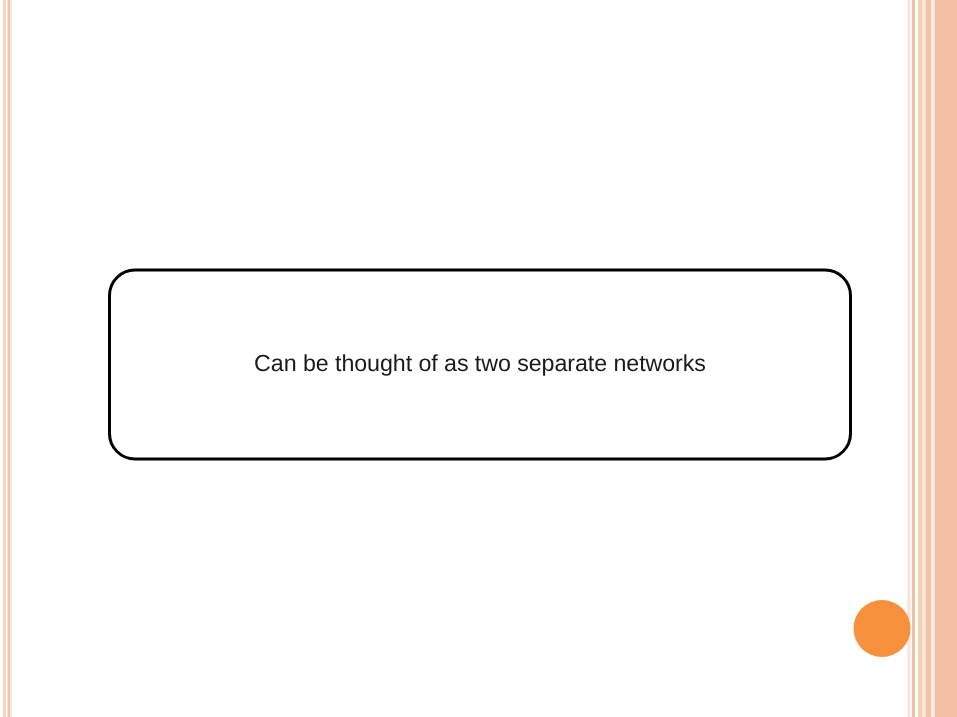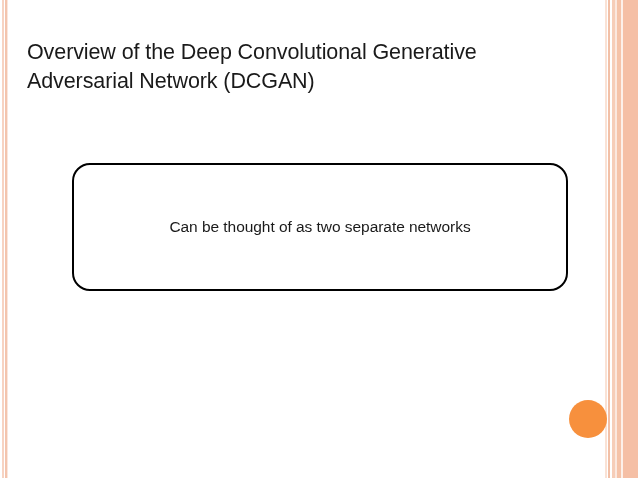--- a/index.html
+++ b/index.html
@@ -55,21 +55,21 @@
     color: #1a1a1a;
     font-weight: 400;
     letter-spacing: -0.1px;
     white-space: pre-line;
   }
 
   
   #callout {
     position: absolute;
     left: 72px;
-    top: 163px;
+    top: 179px;
     width: 496px;
     height: 128px;
     border: 2px solid #000000;
     border-radius: 18px;
     background: #ffffff;
     box-sizing: border-box;
     padding-left: 22px;
   }
 
   #callout-text {
@@ -112,21 +112,20 @@
 
   <div class="stripe r1"></div>
   <div class="stripe r2"></div>
   <div class="stripe r3"></div>
   <div class="stripe r4"></div>
   <div class="stripe r5"></div>
   <div class="stripe r6"></div>
   <div class="stripe r7"></div>
   <div class="stripe r8"></div>
 
-  <div id="title">Overview of the Deep Convolutional Generative Adversarial Network (DCGAN)</div>
 
   <div id="callout">
     <div id="callout-text">Can be thought of as two separate networks</div>
   </div>
 
   <div id="accent-dot"></div>
 
 </div>
 
 </body></html>

